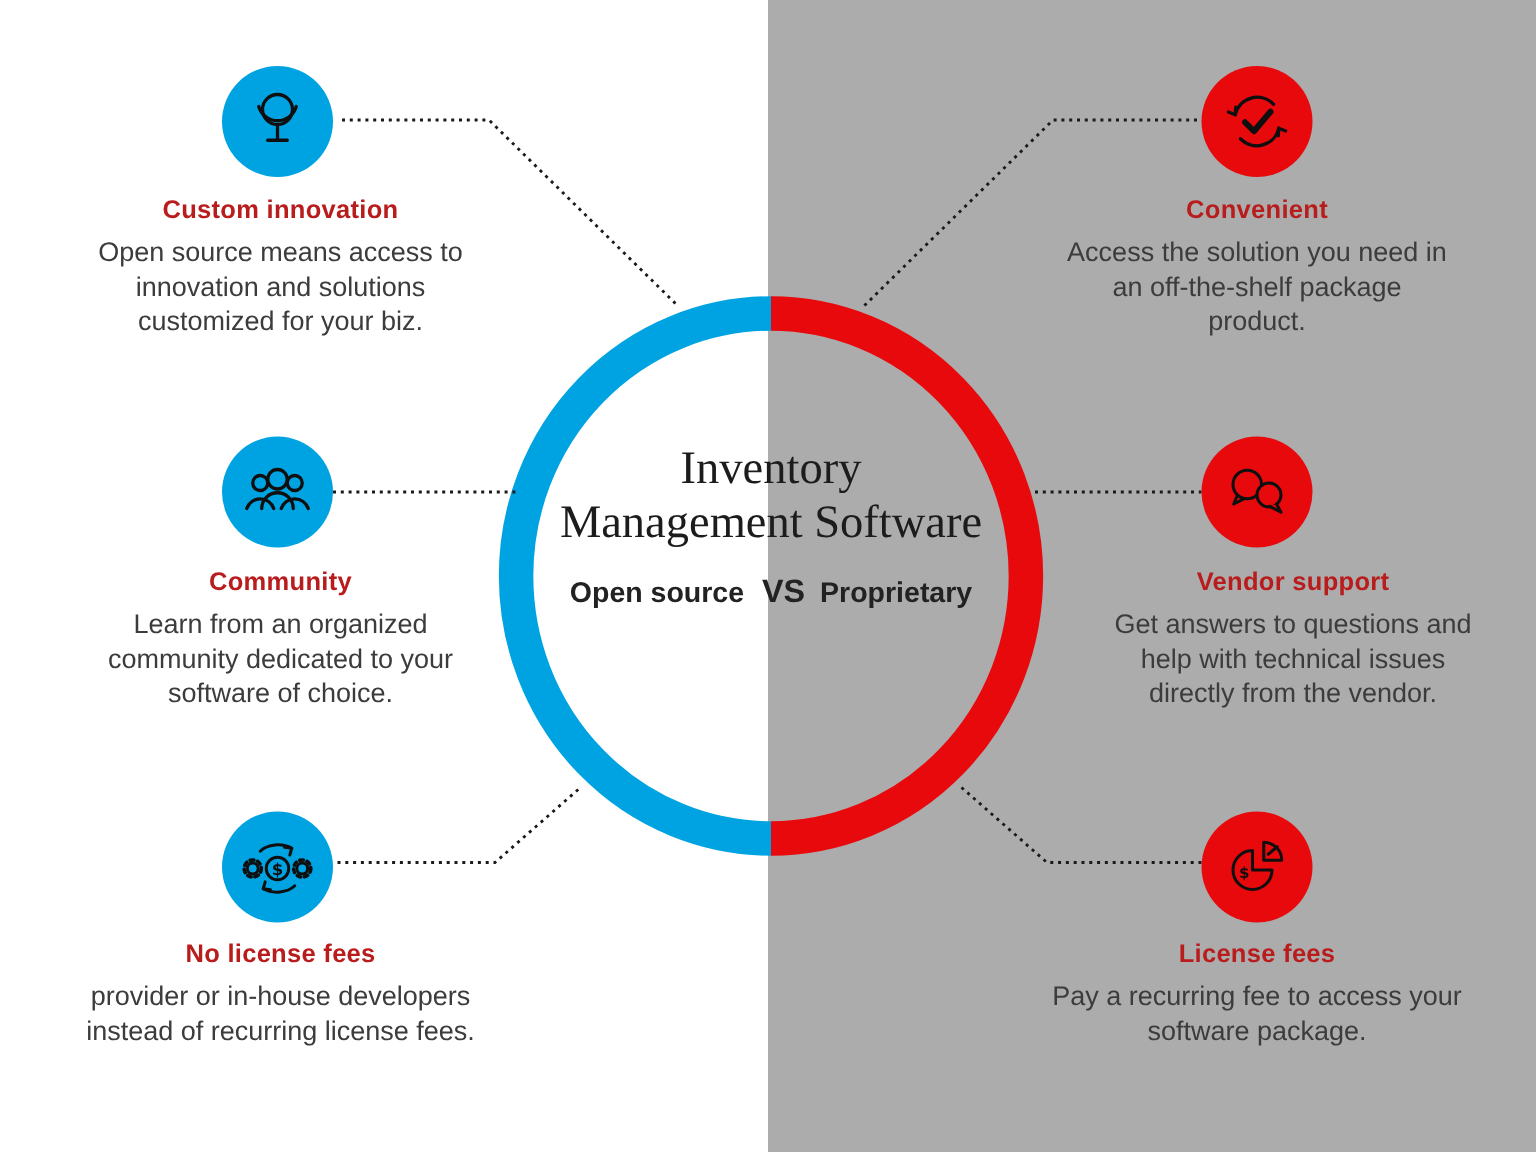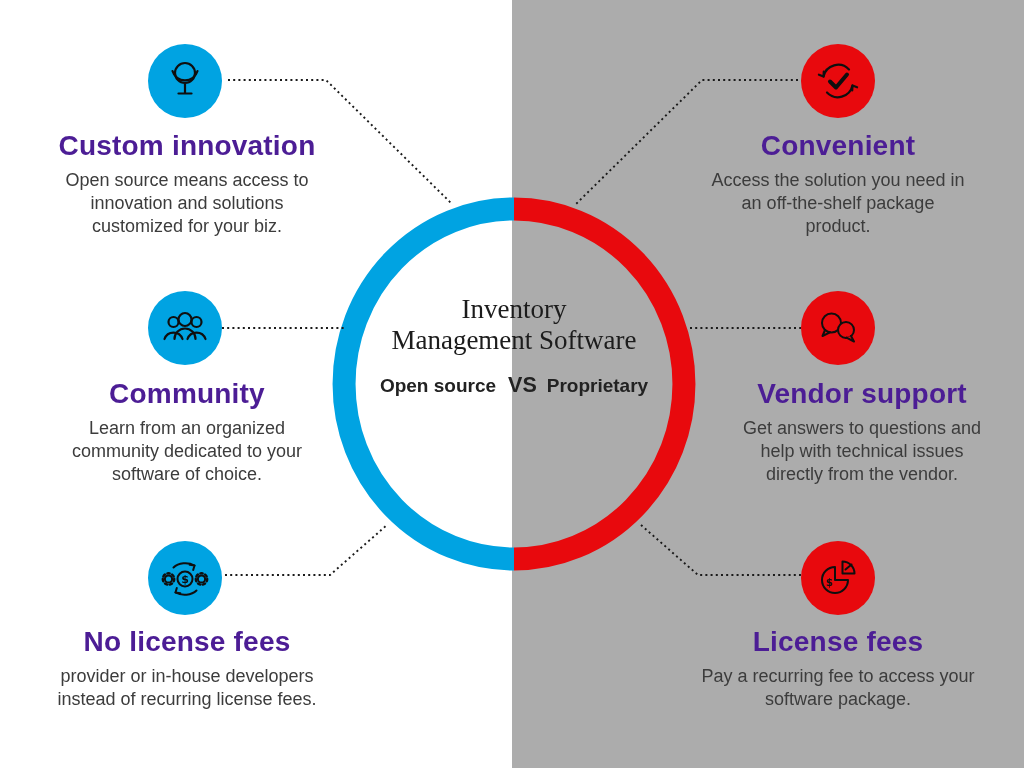--- a/index.html
+++ b/index.html
@@ -14,28 +14,28 @@
   .badge{
     position:absolute;width:74px;height:74px;border-radius:50%;
     display:flex;align-items:center;justify-content:center;
   }
   .badge.blue{background:#00a3e2;}
   .badge.red{background:#e8090d;}
   .text-block{
     position:absolute;width:340px;text-align:center;color:#3c3c3c;
   }
   .text-block h3{
-    margin:0 0 7px 0;font-size:28px;font-weight:700;color:#4c1d95;letter-spacing:.2px;
+    margin:0 0 7px 0;font-size:17px;font-weight:700;color:#b91c1c;letter-spacing:.2px;
   }
   .body-line{font-size:18px;line-height:1.28;color:#3c3c3c;}
   .center-block{
     position:absolute;left:344px;top:294px;width:340px;text-align:center;
   }
   .center-title{
-    font-family:"Liberation Serif", serif;font-size:27px;line-height:1.16;
+    font-family:"Liberation Serif", serif;font-size:31px;line-height:1.16;
     color:#1c1c1c;margin:0;font-weight:500;
   }
   .center-vs{
     margin-top:16px;font-size:19px;font-weight:700;color:#222;
   }
   .center-vs .vs{font-size:21.5px;margin:0 10px 0 12px;}
   svg.icon{display:block;}
 </style>
 </head>
 <body>

